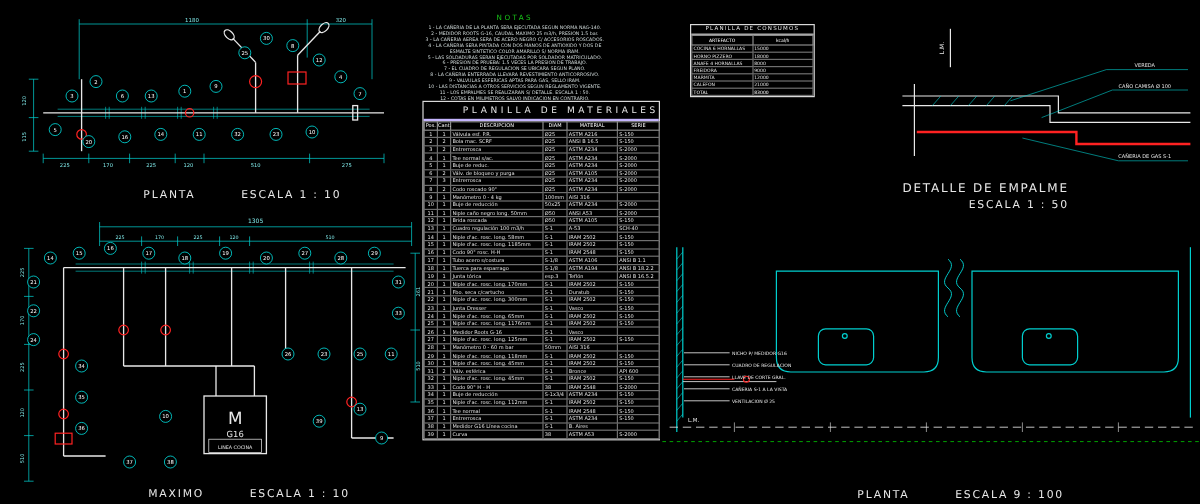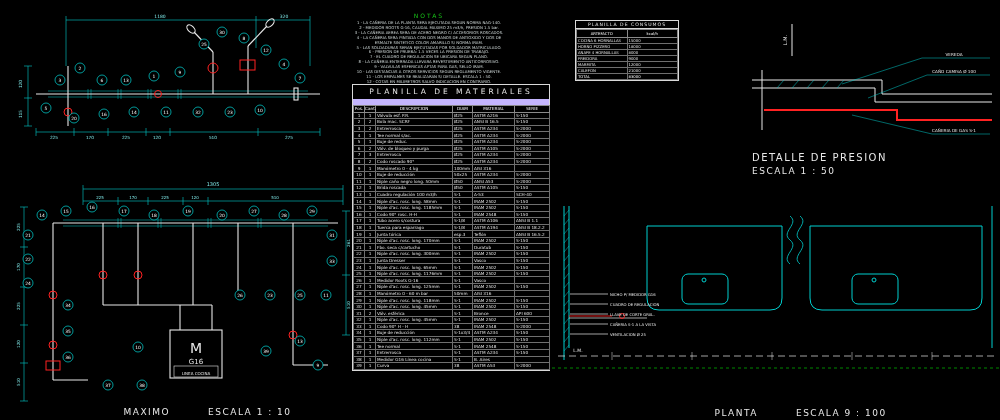--- a/index.html
+++ b/index.html
@@ -4,22 +4,22 @@
 <style>
   html,body{margin:0;padding:0;background:#000;}
   #stage{position:relative;width:1000px;height:420px;background:#000;overflow:hidden;
          font-family:"DejaVu Sans",sans-serif;}
   .abs{position:absolute;}
   svg{position:absolute;overflow:visible;}
   .title{color:#e8e8e8;font-size:9px;letter-spacing:1.5px;white-space:pre;}
   .title span + span{margin-left:38px;}
   
   #materials{left:352px;top:84px;width:196px;border:1px solid #d9d9d9;background:#000;}
-  .mat-title{color:#e8e8e8;font-size:7.5px;text-align:center;letter-spacing:3px;
-             padding:2px 0 3px;border-bottom:6px solid #c4b5fd;}
+  .mat-title{color:#e8e8e8;font-size:7.5px;text-align:right;letter-spacing:3px;
+             padding:2px 0 3px;border-bottom:2px solid #c4b5fd;}
   table.mat{border-collapse:collapse;width:100%;table-layout:fixed;}
   table.mat th{font-size:4.2px;color:#fff;border:1px solid #8a8a8a;font-weight:normal;padding:0;}
   table.mat td{font-size:4.2px;color:#e2e2e2;border:1px solid #6f6f6f;padding:0 1px;
                white-space:nowrap;overflow:hidden;}
   table.mat tr{height:6.6px;}
   table.mat .c0,.mat .c1{text-align:center;}
   table.mat col.w0{width:11px}table.mat col.w1{width:11px}table.mat col.w2{width:77px}
   table.mat col.w3{width:20px}table.mat col.w4{width:42px}table.mat col.w5{width:35px}
   
   #notas{left:298px;top:12px;width:262px;text-align:center;}
@@ -29,21 +29,21 @@
   #consumos{left:575px;top:20px;width:102px;border:1px solid #d9d9d9;}
   .cons-title{color:#e8e8e8;font-size:4.6px;text-align:center;letter-spacing:1px;
               padding:1px 0;border-bottom:1px solid #d9d9d9;}
   table.cons{border-collapse:collapse;width:100%;table-layout:fixed;}
   table.cons th{font-size:3.8px;color:#fff;border:1px solid #8a8a8a;font-weight:normal;}
   table.cons td{font-size:3.8px;color:#e2e2e2;border:1px solid #6f6f6f;padding:0 1px;
                 white-space:nowrap;overflow:hidden;}
   table.cons tr{height:6px;}
   .dt-title{color:#e8e8e8;letter-spacing:1.5px;}
   .dt-title .l1{font-size:10px;}
-  .dt-title .l2{font-size:9px;margin-top:3px;}
+  .dt-title .l2{font-size:9px;margin-top:3px;text-align:right;}
 </style>
 </head>
 <body>
 
 <div id="stage">
 
   <svg id="svg-plan-top" style="left:8px;top:6px" width="330" height="165" viewBox="0 0 330 165">
     <g stroke="#00cfcf" stroke-width="0.6" fill="none">
       <line x1="58" y1="14" x2="302" y2="14"></line>
       <line x1="58" y1="10" x2="58" y2="60"></line>
@@ -135,20 +135,23 @@
       <text x="190" y="107.6" font-size="4.4" fill="#fff" text-anchor="middle" font-family="DejaVu Sans, sans-serif">32</text>
       <circle cx="158" cy="106" r="5" fill="#000" stroke="#00d9d9" stroke-width="0.7"></circle>
       <text x="158" y="107.6" font-size="4.4" fill="#fff" text-anchor="middle" font-family="DejaVu Sans, sans-serif">11</text>
       <circle cx="126" cy="106" r="5" fill="#000" stroke="#00d9d9" stroke-width="0.7"></circle>
       <text x="126" y="107.6" font-size="4.4" fill="#fff" text-anchor="middle" font-family="DejaVu Sans, sans-serif">14</text>
       <circle cx="96" cy="108" r="5" fill="#000" stroke="#00d9d9" stroke-width="0.7"></circle>
       <text x="96" y="109.6" font-size="4.4" fill="#fff" text-anchor="middle" font-family="DejaVu Sans, sans-serif">16</text>
       <circle cx="66" cy="112" r="5" fill="#000" stroke="#00d9d9" stroke-width="0.7"></circle>
       <text x="66" y="113.6" font-size="4.4" fill="#fff" text-anchor="middle" font-family="DejaVu Sans, sans-serif">20</text>
     </svg>
+  <div class="title abs" style="left:102px;top:148px">
+    <span>PLANTA</span><span>ESCALA 1 : 10</span>
+  </div>
 
   <svg id="svg-vista" style="left:8px;top:175px" width="345" height="240" viewBox="0 0 345 240">
     <g stroke="#00cfcf" stroke-width="0.6" fill="none">
       <line x1="75" y1="14" x2="335" y2="14"></line>
       <line x1="75" y1="10" x2="75" y2="30"></line>
         <line x1="335" y1="10" x2="335" y2="30"></line>
       <line x1="75" y1="26" x2="335" y2="26"></line>
       <line x1="110" y1="22" x2="110" y2="30"></line>
         <line x1="140" y1="22" x2="140" y2="30"></line>
       <line x1="175" y1="22" x2="175" y2="30"></line>
@@ -694,21 +697,21 @@
       <line x1="115" y1="70" x2="122" y2="62"></line>
         <line x1="130" y1="70" x2="137" y2="62"></line>
       <line x1="145" y1="70" x2="152" y2="62"></line>
     </g>
   <text x="95" y="22" font-size="5" fill="#e8e8e8" text-anchor="middle" font-family="DejaVu Sans, sans-serif" transform="rotate(-90 95 22)">L.M.</text>
       <text x="262" y="38" font-size="4.2" fill="#e8e8e8" text-anchor="middle" font-family="DejaVu Sans, sans-serif">VEREDA</text>
       <text x="262" y="55" font-size="4.2" fill="#e8e8e8" text-anchor="middle" font-family="DejaVu Sans, sans-serif">CAÑO CAMISA Ø 100</text>
       <text x="262" y="114" font-size="4.2" fill="#e8e8e8" text-anchor="middle" font-family="DejaVu Sans, sans-serif">CAÑERIA DE GAS S-1</text>
     </svg>
   <div class="dt-title abs" style="left:752px;top:152px">
-    <div class="l1">DETALLE DE PRESION</div>
+    <div class="l1">DETALLE DE EMPALME</div>
     <div class="l2">ESCALA 1 : 50</div>
   </div>
 
   <svg id="svg-plan100" style="left:552px;top:198px" width="448" height="200" viewBox="0 0 448 200">
     <g stroke="#00cfcf" stroke-width="1" fill="none">
       <line x1="12" y1="8" x2="12" y2="162"></line>
       <line x1="17" y1="8" x2="17" y2="150"></line>
       <line x1="440" y1="8" x2="440" y2="150"></line>
       <path d="M95,28 H230 V100 Q230,112 218,112 H107 Q95,112 95,100 Z"></path>
       <path d="M258,28 H430 V100 Q430,112 418,112 H270 Q258,112 258,100 Z"></path>

